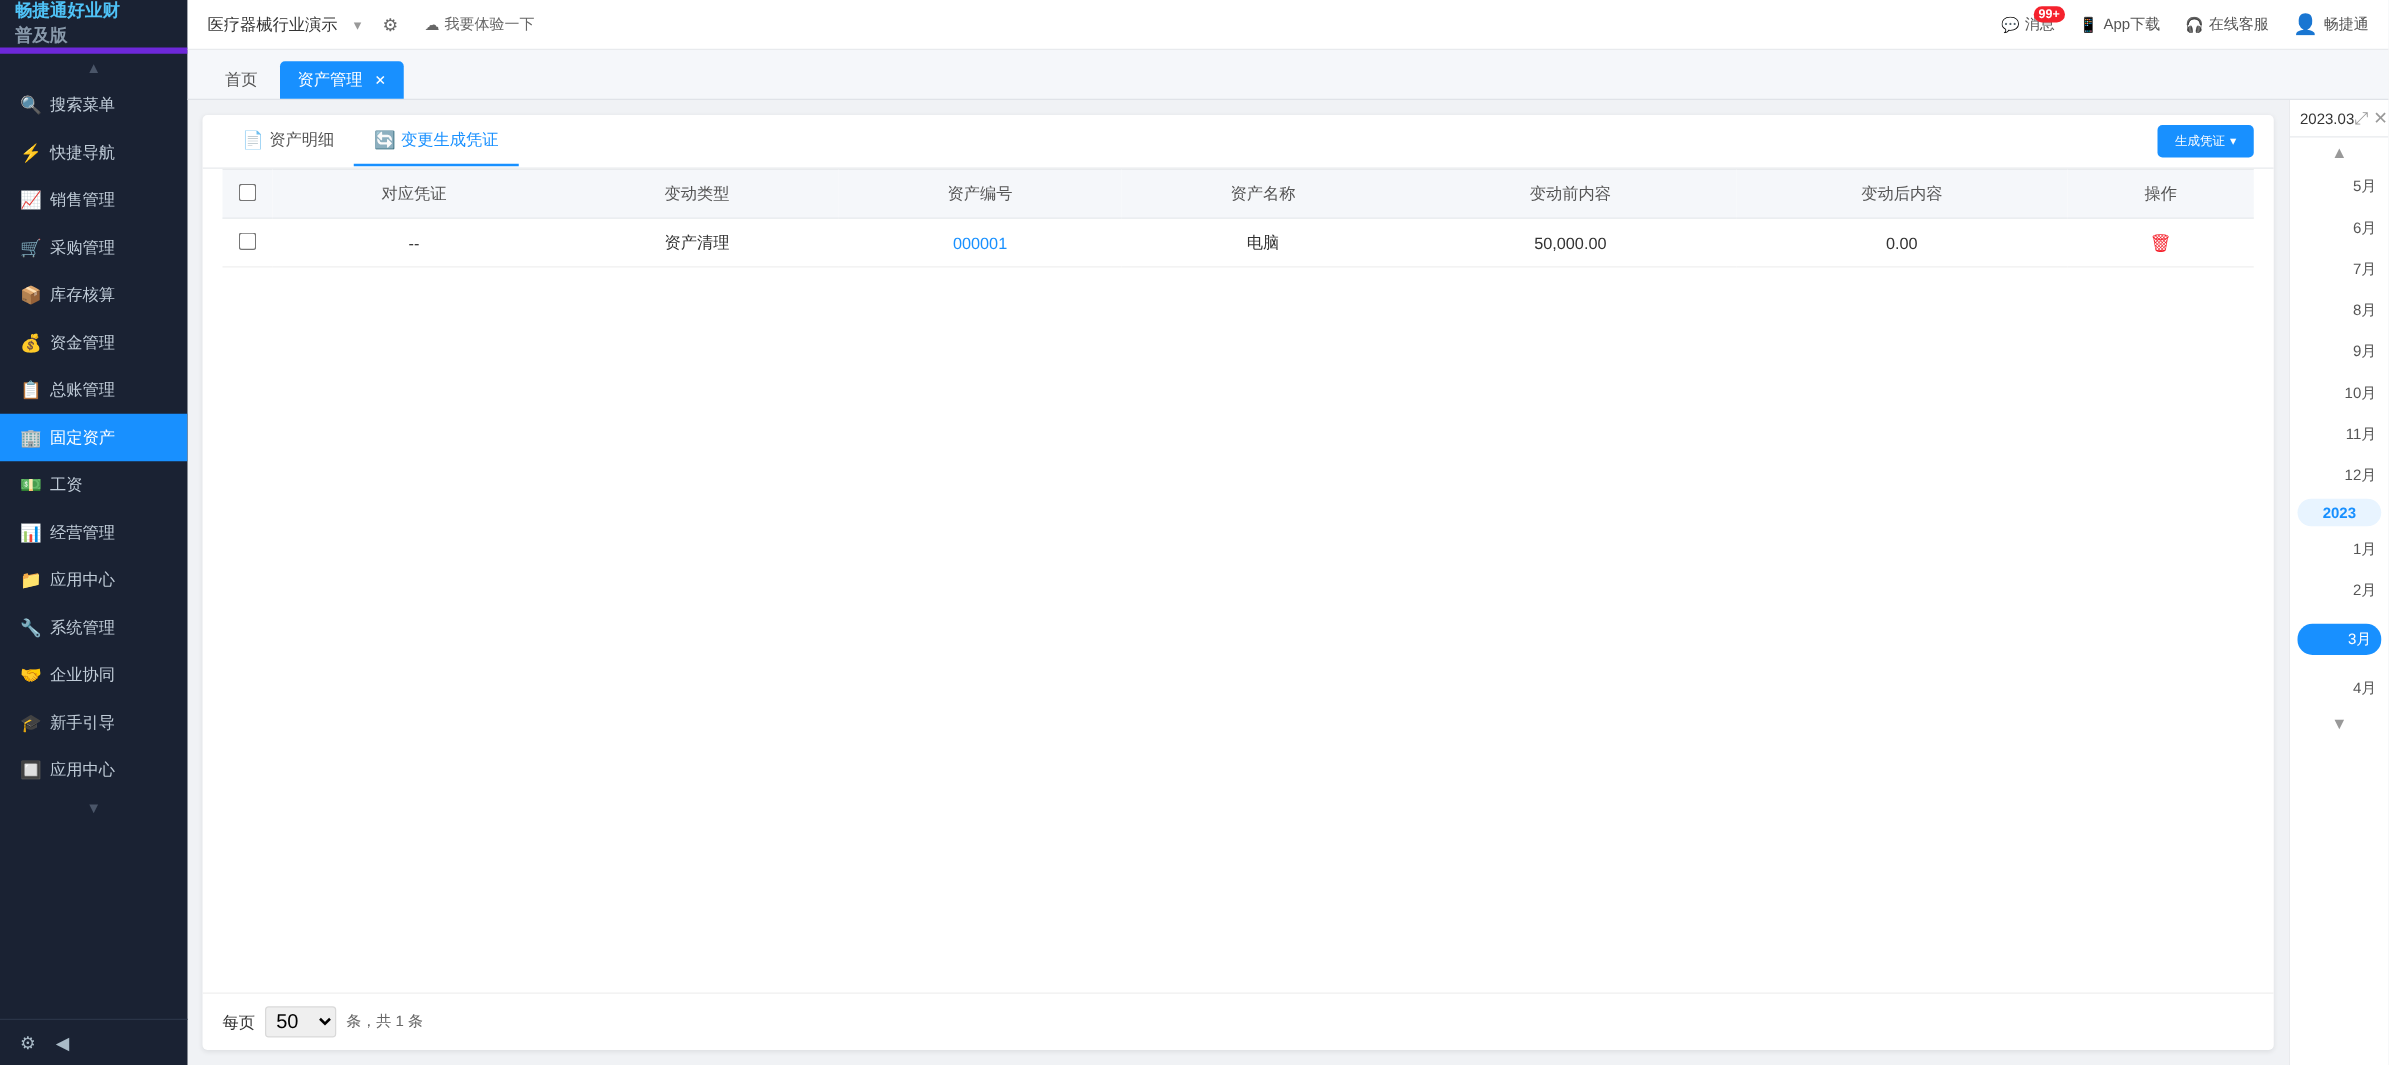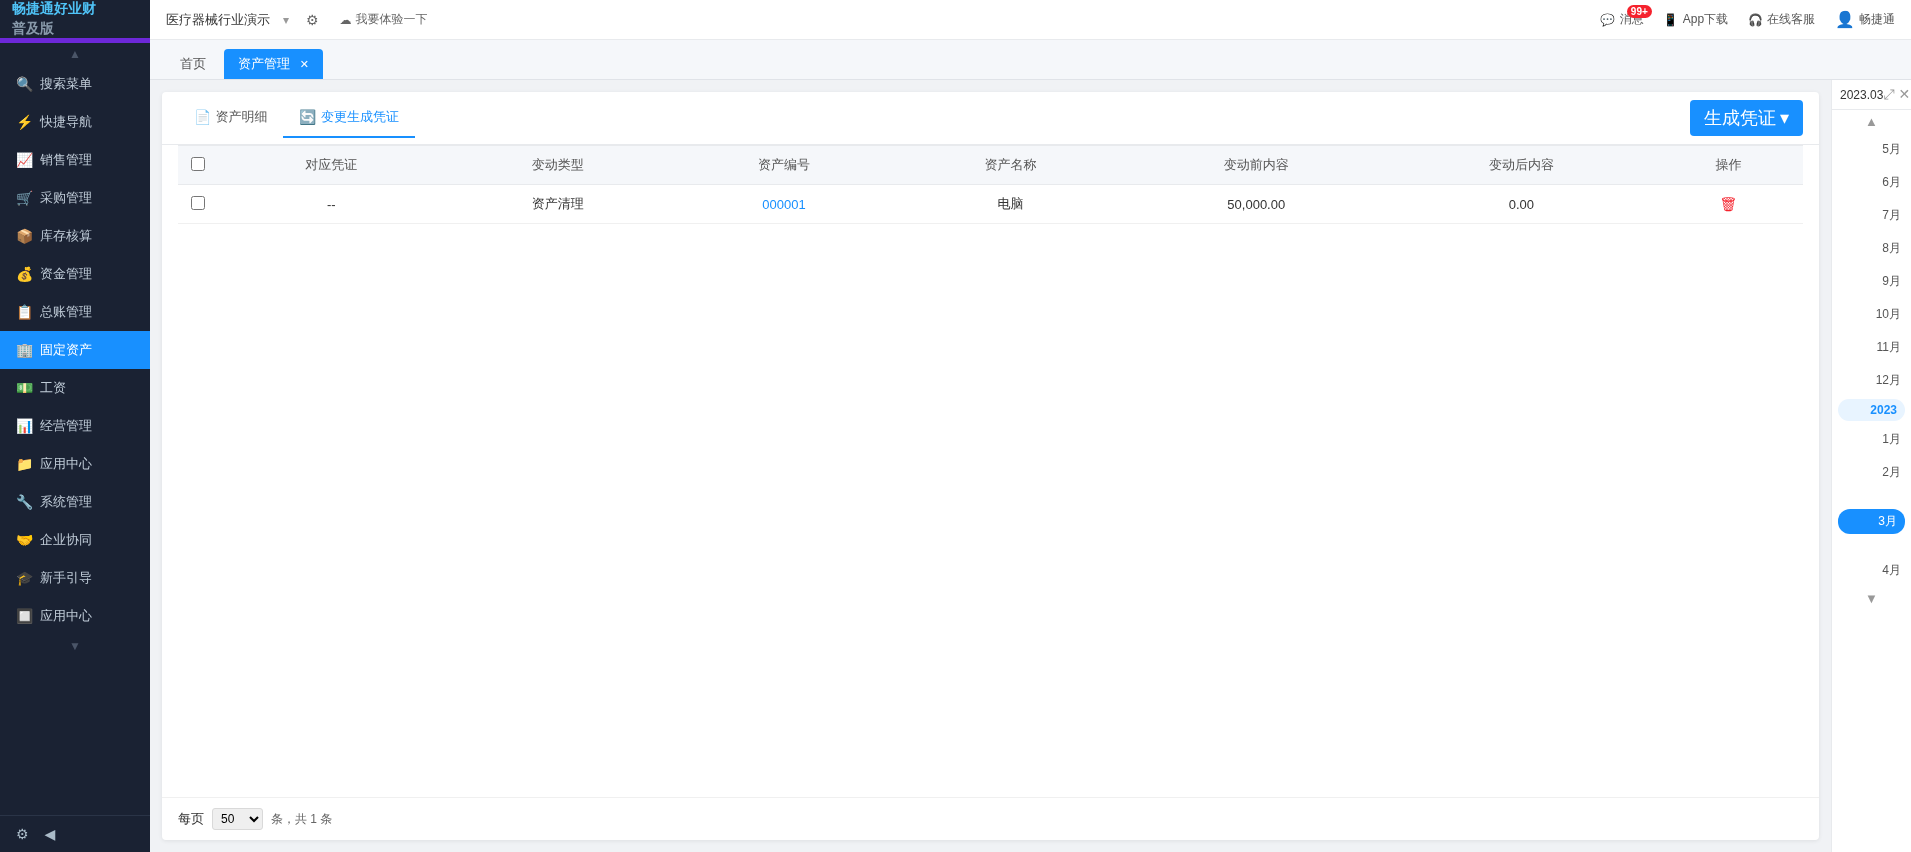--- a/index.html
+++ b/index.html
@@ -188,21 +188,21 @@
       padding: 8px 16px;
       flex-shrink: 0;
     }
     .btn-generate {
       background: #1890ff;
       color: #fff;
       border: none;
       padding: 6px 14px;
       border-radius: 4px;
       cursor: pointer;
-      font-size: 18px;
+      font-size: 10px;
       display: flex;
       align-items: center;
       gap: 4px;
     }
 
     
     .table-wrapper {
       flex: 1;
       overflow: auto;
       padding: 0 16px;
@@ -241,21 +241,21 @@
       align-items: center;
       gap: 8px;
       padding: 10px 16px;
       border-top: 1px solid #f0f0f0;
       flex-shrink: 0;
     }
     .pagination select {
       padding: 2px 4px;
       border: 1px solid #d9d9d9;
       border-radius: 3px;
-      font-size: 12px;
+      font-size: 16px;
     }
     .pagination-text { font-size: 12px; color: #666; }
 
     
     .right-panel {
       width: 80px;
       background: #fff;
       border-left: 1px solid #e8eaed;
       display: flex;
       flex-direction: column;
@@ -278,30 +278,30 @@
       padding: 8px 10px;
       font-size: 12px;
       color: #555;
       cursor: pointer;
       text-align: right;
     }
     .date-item.year-label {
       background: #e8f4ff;
       color: #1890ff;
       font-weight: bold;
-      text-align: right;
+      text-align: center;
       border-radius: 12px;
       margin: 2px 6px;
       padding: 4px 8px;
     }
     .date-item.active {
       background: #1890ff;
       color: #fff;
       border-radius: 12px;
-      margin: 20px 6px;
+      margin: 10px 6px;
       padding: 4px 8px;
     }
     .scroll-arrow {
       display: flex;
       justify-content: center;
       align-items: center;
       padding: 4px;
       color: #999;
       cursor: pointer;
     }

